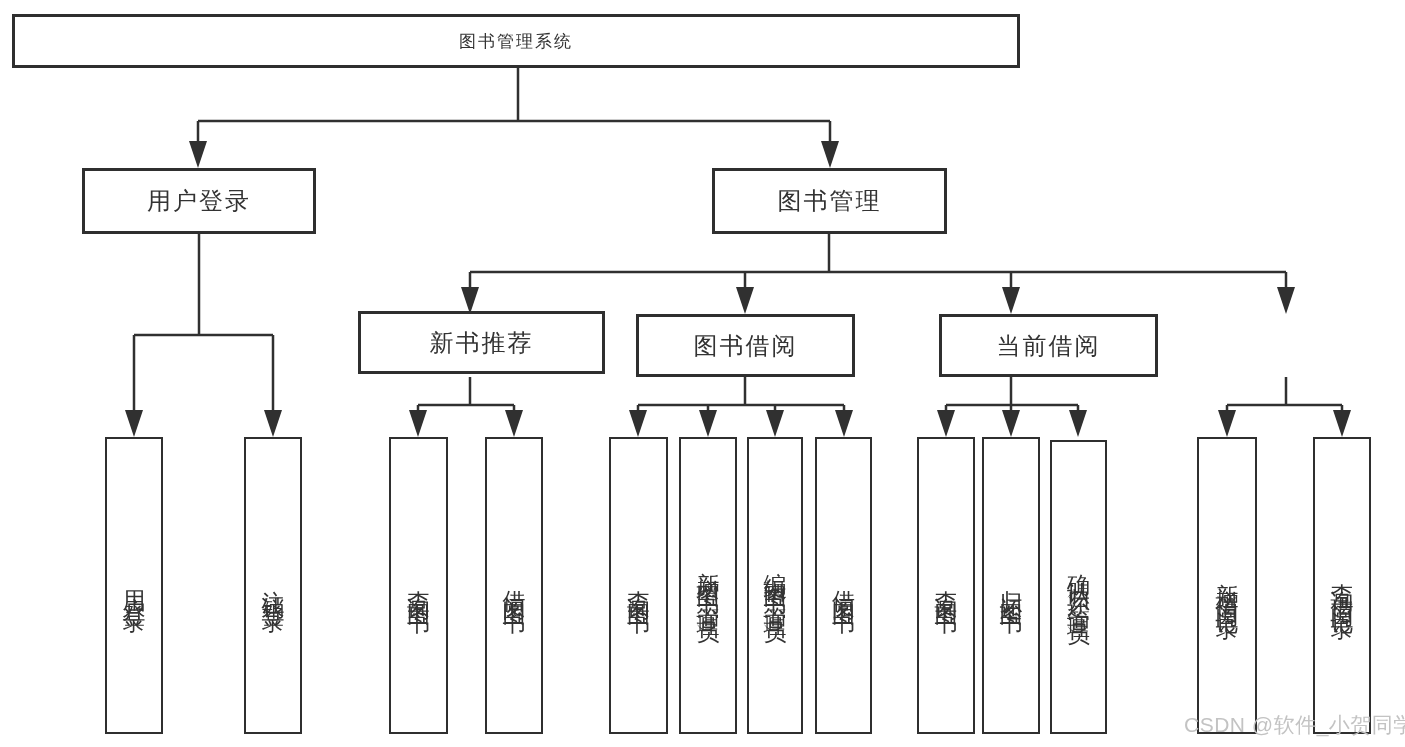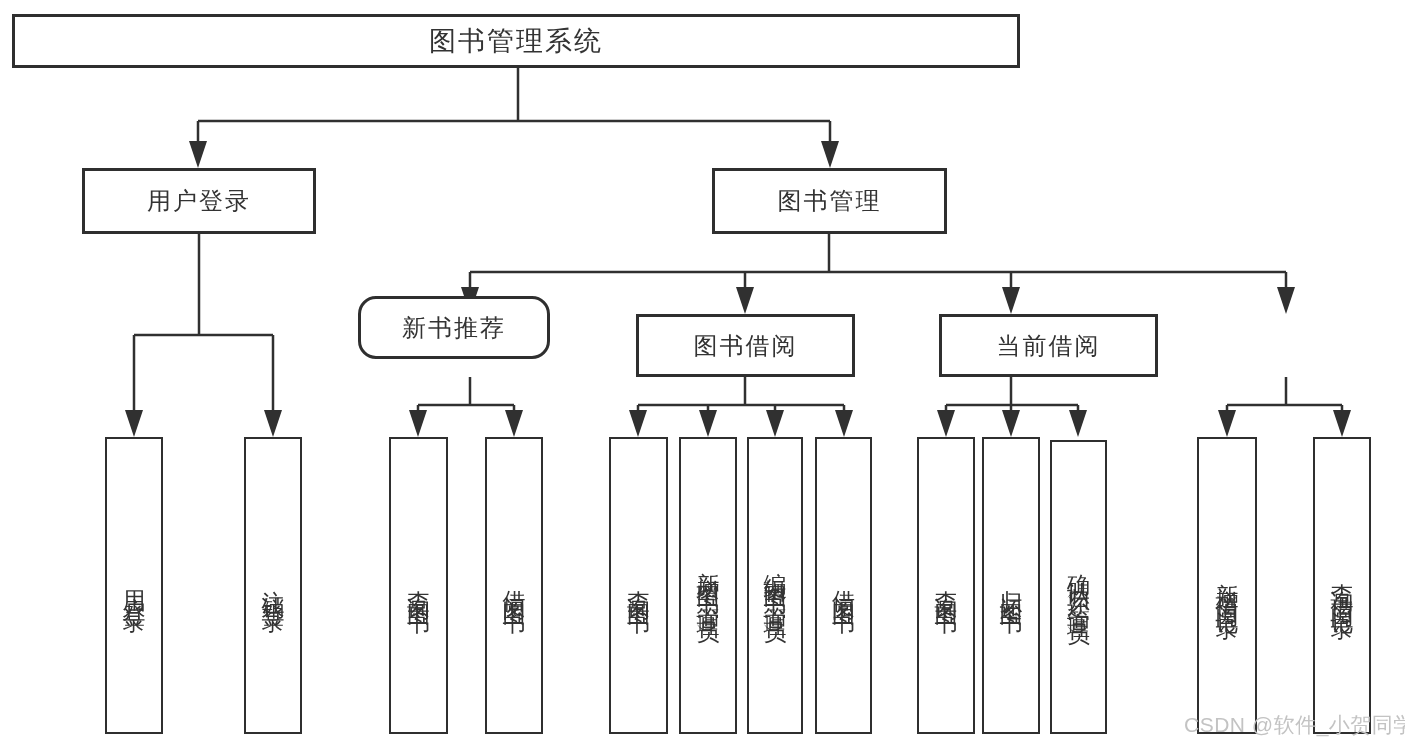--- a/index.html
+++ b/index.html
@@ -16,21 +16,21 @@
   svg.wires path.arrow { fill:#303030; stroke:none; }
   .node {
     position:absolute;
     background:#ffffff;
     border:3px solid #2f2f2f;
     box-sizing:border-box;
     display:flex; align-items:center; justify-content:center;
     text-align:center;
   }
   .hnode { font-size:24px; letter-spacing:2px; }
-  .root  { font-size:27px; }
+  .root  { font-size:17px; }
   .vnode { border-width:2.5px; }
   .vnode .vlabel {
     writing-mode:vertical-rl;
     text-orientation:mixed;
     font-size:23px;
     line-height:1;
     letter-spacing:7px;
     white-space:nowrap;
   }
   .watermark {
@@ -83,21 +83,21 @@
     <span>图书管理系统</span>
   </div>
 
   <div class="node hnode" style="left:82px; top:168px; width:234px; height:66px;">
     <span>用户登录</span>
   </div>
   <div class="node hnode" style="left:712px; top:168px; width:235px; height:66px;justify-content:center;">
     <span>图书管理</span>
   </div>
 
-  <div class="node hnode" style="left:358px; top:296px; width:192px; height:63px;border-radius:18px;">
+  <div class="node hnode" style="left:358px; top:311px; width:247px; height:63px;">
     <span>新书推荐</span>
   </div>
   <div class="node hnode" style="left:636px; top:314px; width:219px; height:63px;">
     <span>图书借阅</span>
   </div>
   <div class="node hnode" style="left:902px; top:314px; width:219px; height:63px;margin-left:37px;">
     <span>当前借阅</span>
   </div>
 
   <div class="node vnode" style="left:105px; top:437px; width:58px; height:297px;">

